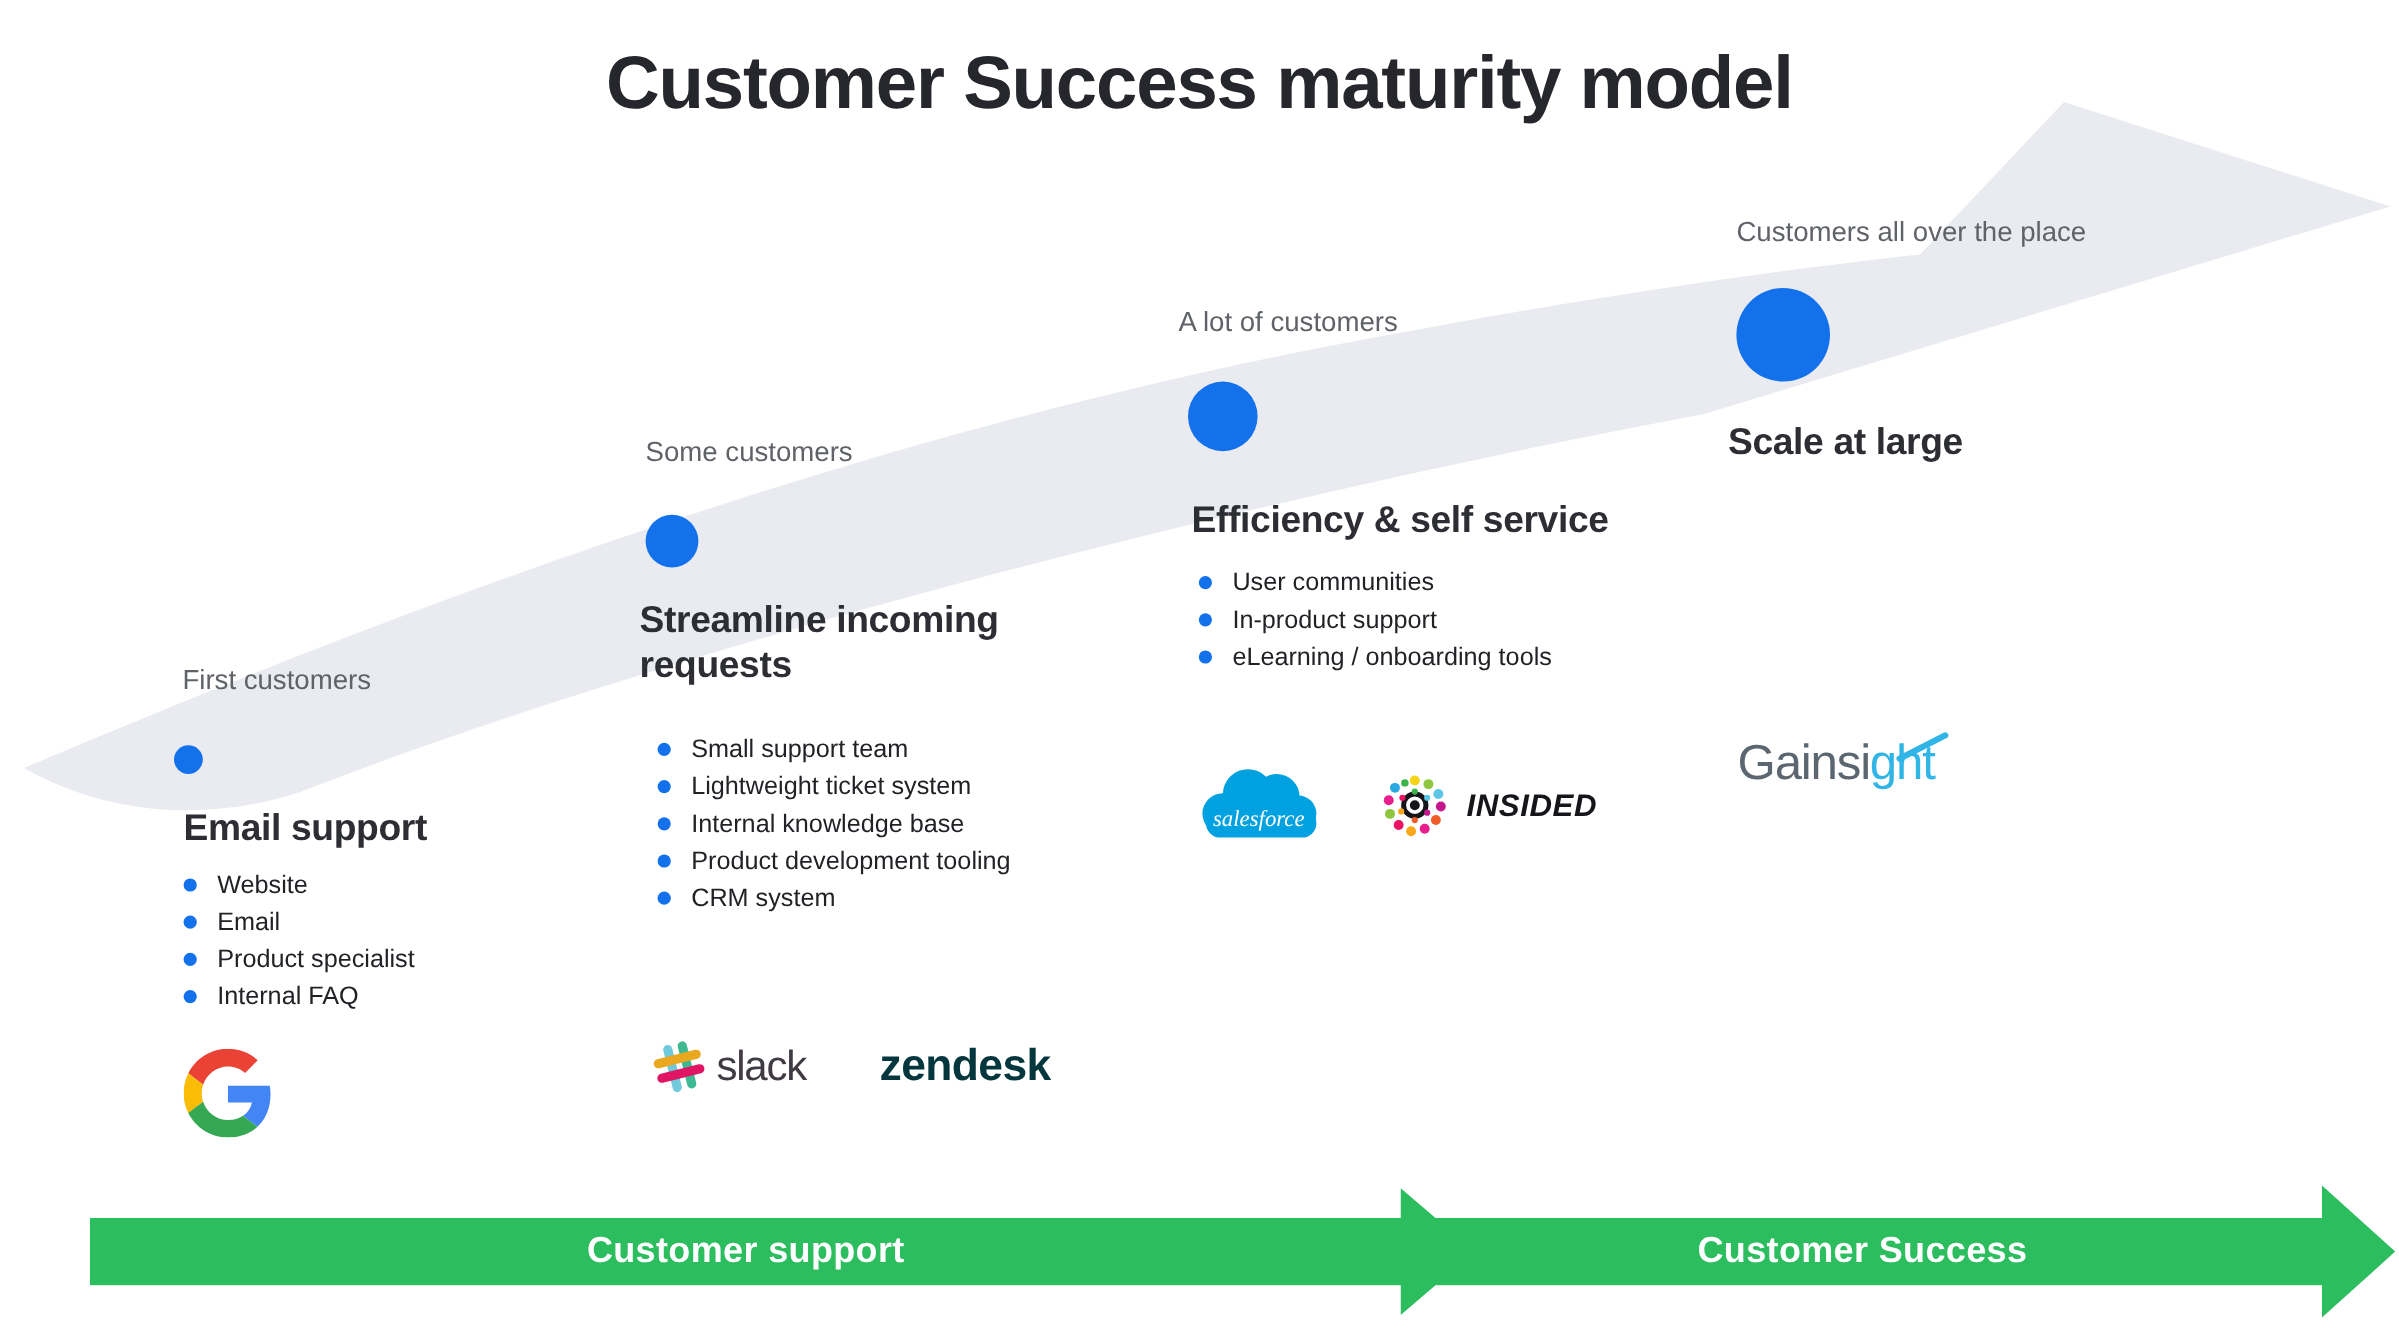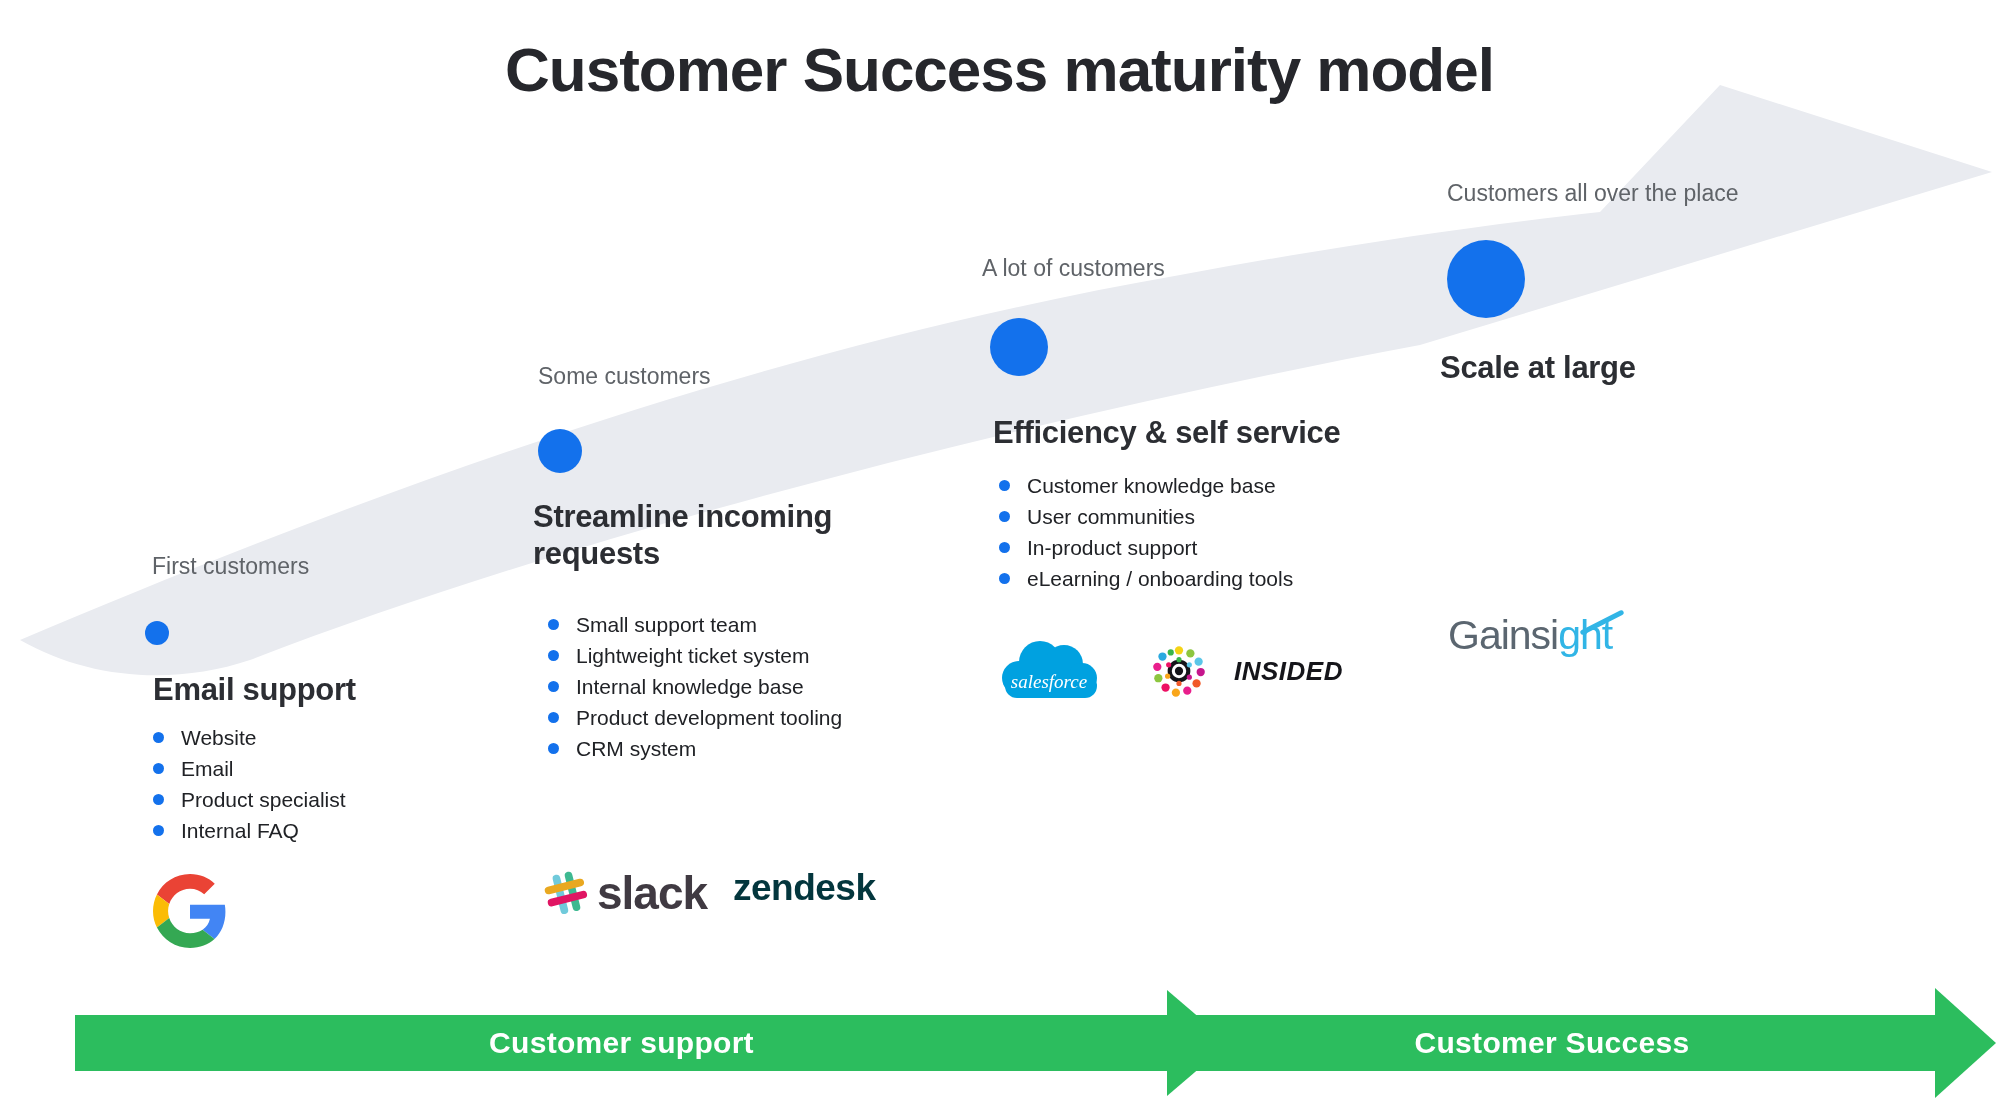--- a/index.html
+++ b/index.html
@@ -50,24 +50,24 @@
   .blts li::before{content:"";position:absolute;left:2px;top:10px;width:11px;height:11px;
     border-radius:50%;background:var(--accent_blue)}
   .u1{left:151px;top:722px;width:260px}
   .u2{left:546px;top:609px;width:300px}
   .u3{left:997px;top:470px;width:315px}
   .u4{left:1455px;top:413px;width:262px}
 
   .logo{position:absolute;z-index:2;display:flex;align-items:center}
   .google-logo{left:153px;top:874px}
   .slack-logo{left:543px;top:866px;gap:8px}
-  .slack-word{font-size:46px;font-weight:700;letter-spacing:-1px;color:var(--slack_charcoal)}
+  .slack-word{font-size:35px;font-weight:400;letter-spacing:-1px;color:var(--slack_charcoal)}
   .zendesk-logo{left:733px;top:867px;font-size:37px;font-weight:700;letter-spacing:-0.5px;color:var(--zendesk_teal)}
   .sf-logo{left:993px;top:630px}
-  .insided-logo{left:1148px;top:640px;gap:24px}
+  .insided-logo{left:1148px;top:640px;gap:12px}
   .insided-word{font-size:26px;font-weight:800;letter-spacing:0.5px;color:var(--insided_black);font-style:italic}
   .gainsight-logo{left:1448px;top:612px;font-size:41px;font-weight:400;letter-spacing:-1px}
   .gs-gray{color:var(--gainsight_gray)}
   .gs-blue{color:var(--gainsight_cyan)}
   .gs-swoosh{position:absolute;right:-14px;top:8px;width:48px;height:5px;border-radius:3px;
     background:var(--gainsight_cyan);transform:rotate(-27deg)}
 
   .band{position:absolute;z-index:1;top:1015px;height:56px;background:var(--arrow_green);
     display:flex;align-items:center;justify-content:center}
   .band1{left:75px;width:1093px}
@@ -123,21 +123,20 @@
   <ul class="blts u2">
 
   <li>Small support team</li>
       <li>Lightweight ticket system</li>
       <li>Internal knowledge base</li>
       <li>Product development tooling</li>
       <li>CRM system</li>
     </ul>
   <ul class="blts u3">
 
-  <li>Customer knowledge base</li>
       <li>User communities</li>
       <li>In-product support</li>
       <li>eLearning / onboarding tools</li>
     </ul>
 
   <div class="logo google-logo">
     <svg width="74" height="74" viewBox="0 0 48 48">
       <path fill="#EA4335" d="M24 9.5c3.54 0 6.71 1.22 9.21 3.6l6.85-6.85C35.9 2.38 30.47 0 24 0 14.62 0 6.51 5.38 2.56 13.22l7.98 6.19C12.43 13.72 17.74 9.5 24 9.5z"></path>
       <path fill="#4285F4" d="M46.98 24.55c0-1.57-.15-3.09-.38-4.55H24v9.02h12.94c-.58 2.96-2.26 5.48-4.78 7.18l7.73 6c4.51-4.18 7.09-10.36 7.09-17.65z"></path>
       <path fill="#FBBC05" d="M10.53 28.59c-.48-1.45-.76-2.99-.76-4.59s.27-3.14.76-4.59l-7.98-6.19C.92 16.46 0 20.12 0 24c0 3.88.92 7.54 2.56 10.78l7.97-6.19z"></path>

